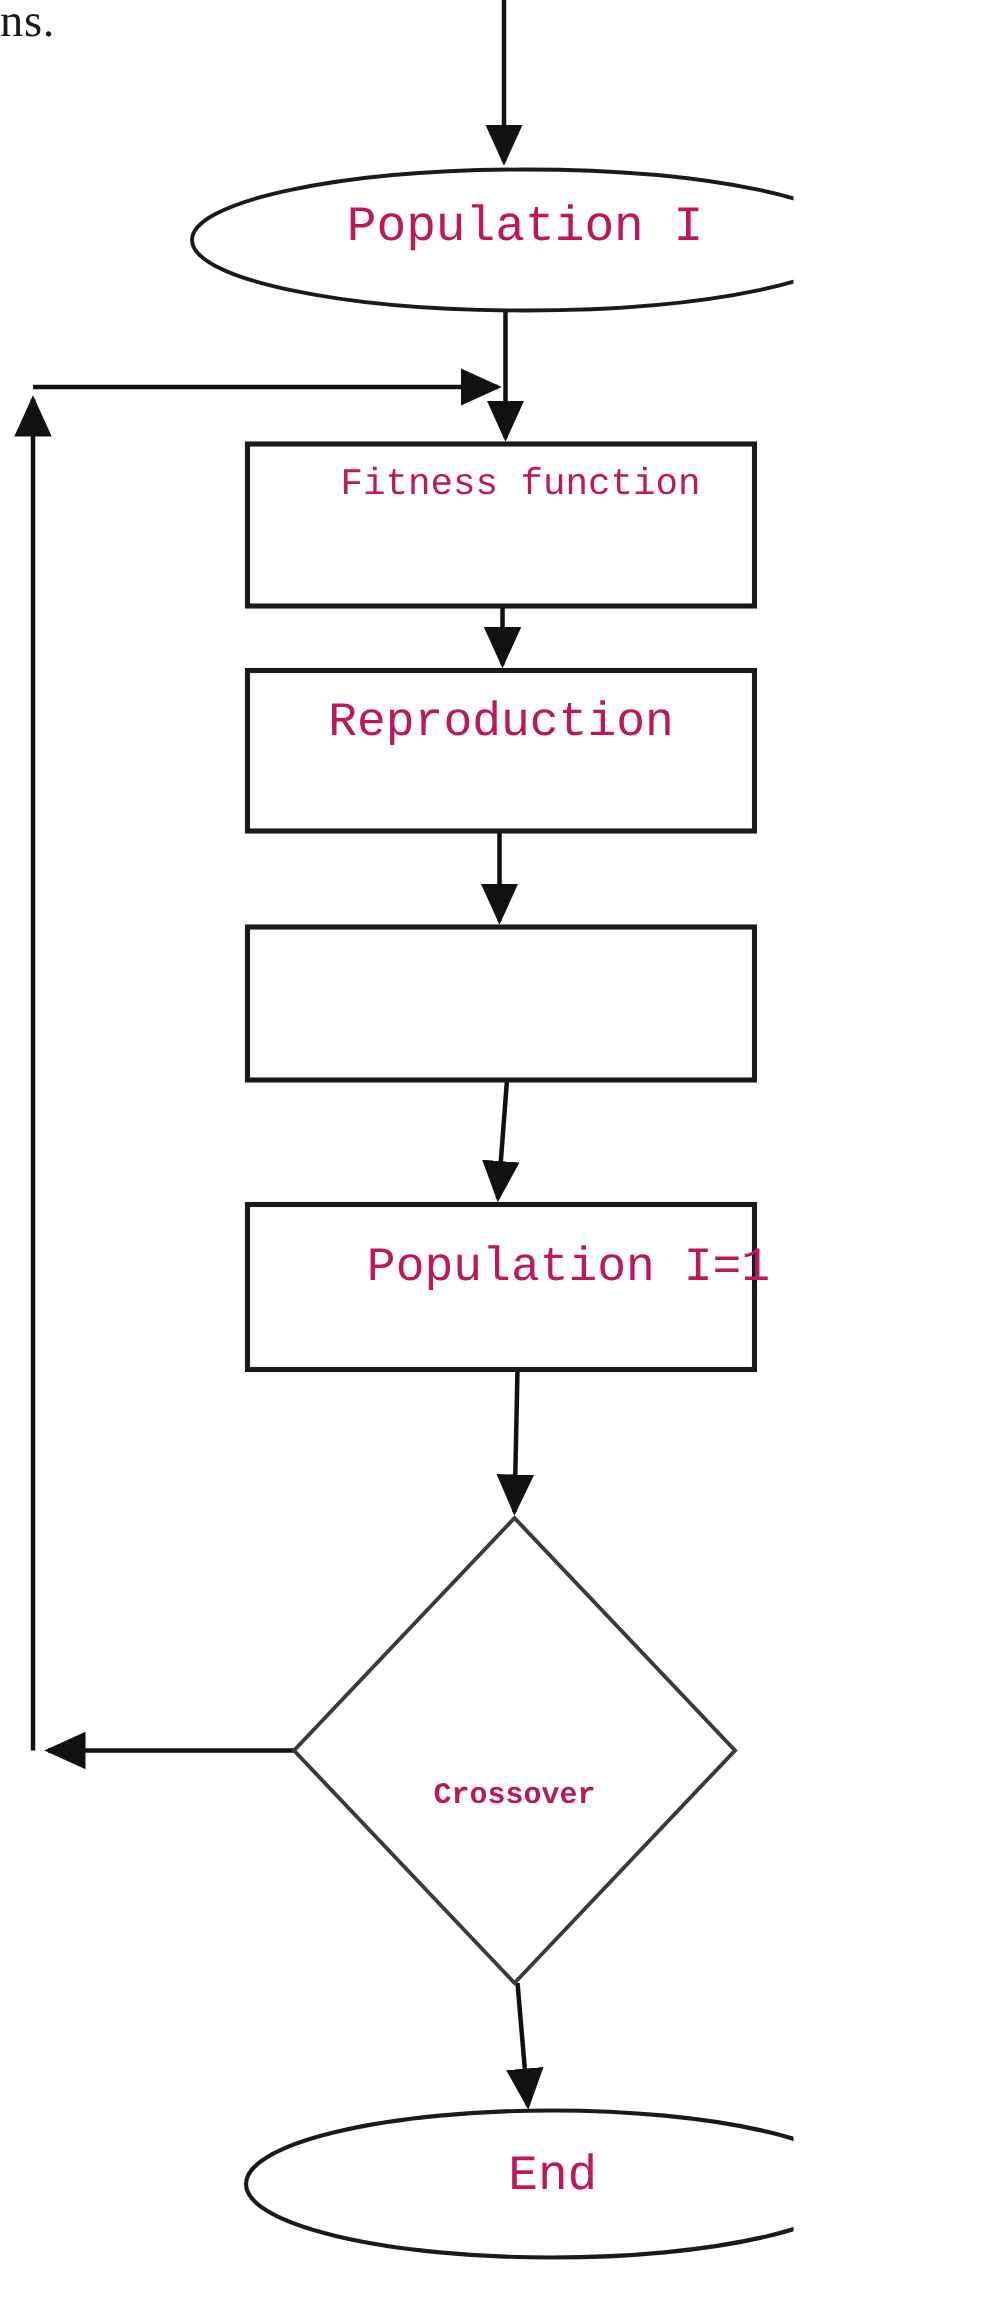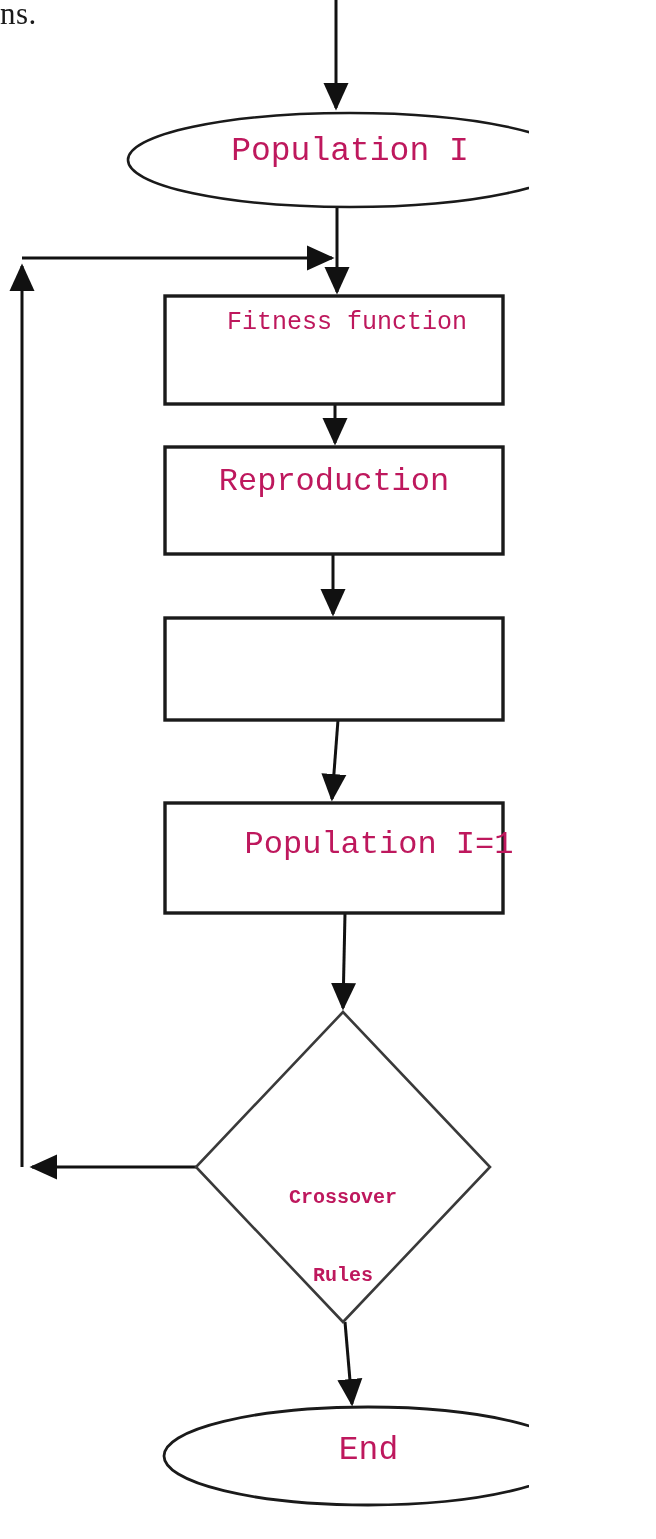--- a/index.html
+++ b/index.html
@@ -155,18 +155,17 @@
 
   <div class="node-label lbl-box-fitness">Fitness function</div>
 
   <div class="node-label lbl-box-reproduction">Reproduction</div>
 
 
   <div class="node-label lbl-box-population2">Population I=1</div>
 
   <div class="node-label lbl-diamond">
     <div>Crossover</div>
-    <div>Rules</div>
   </div>
 
   <div class="node-label lbl-ellipse-end">End</div>
 
 </div>
 
 </body></html>

